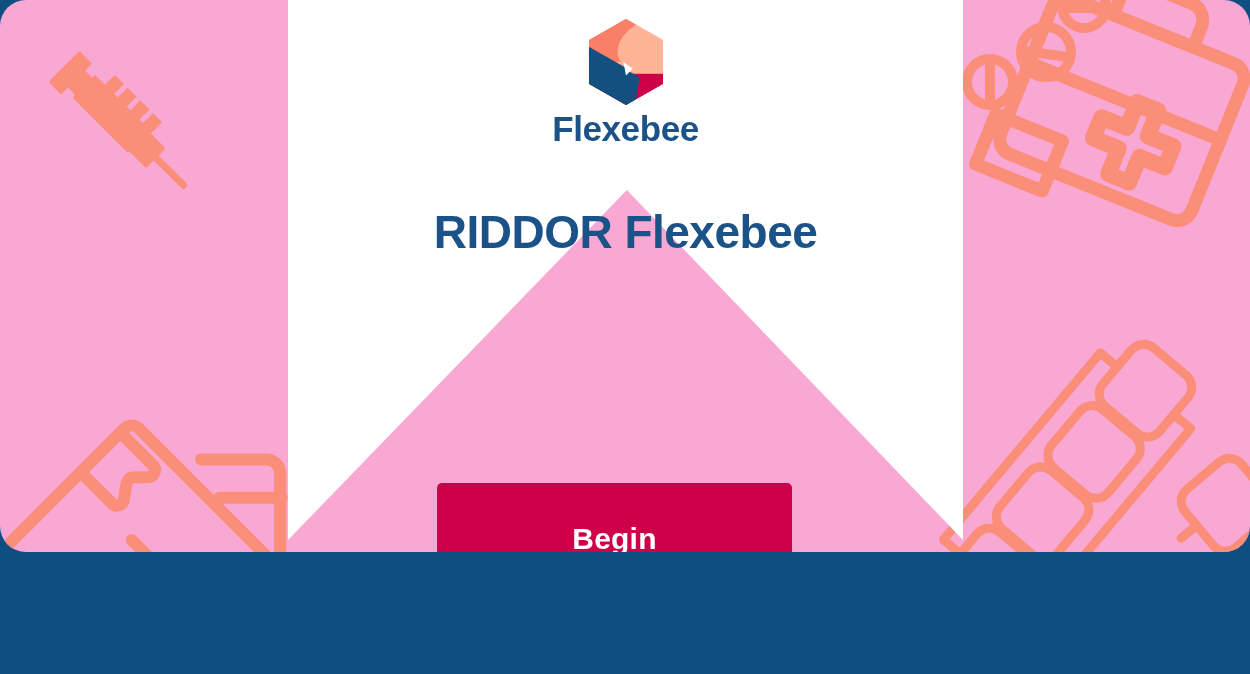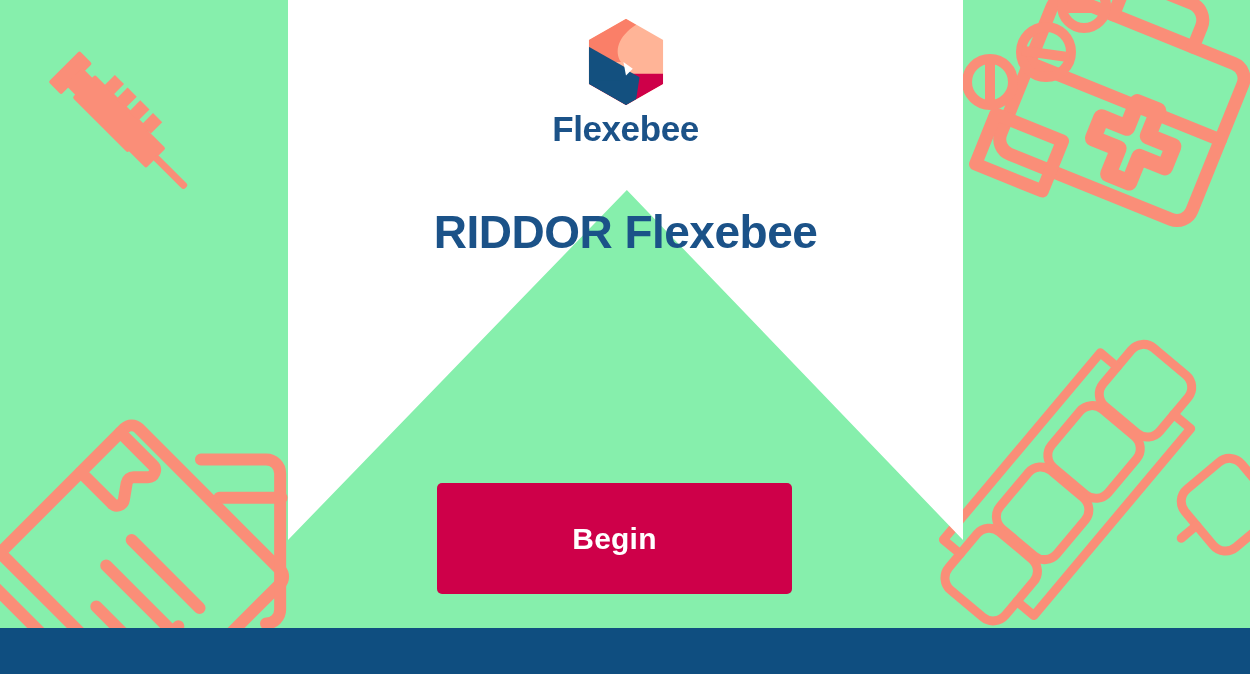--- a/index.html
+++ b/index.html
@@ -3,24 +3,25 @@
 <meta charset="utf-8">
 <style>
   html, body {
     margin: 0;
     padding: 0;
     background: #0f4e80;
   }
   #stage {
     position: relative;
     width: 1250px;
-    height: 628px;
+    height: 552px;
     overflow: hidden;
-    background: #86efac;
+    background: #f9a8d4;
     font-family: "Liberation Sans", sans-serif;
+    border-radius: 26px;
   }
 
   
   .deco {
     position: absolute;
     pointer-events: none;
   }
   .deco svg { display: block; overflow: visible; }
 
   #deco-syringe   { left: -8px;  top: -14px; }

